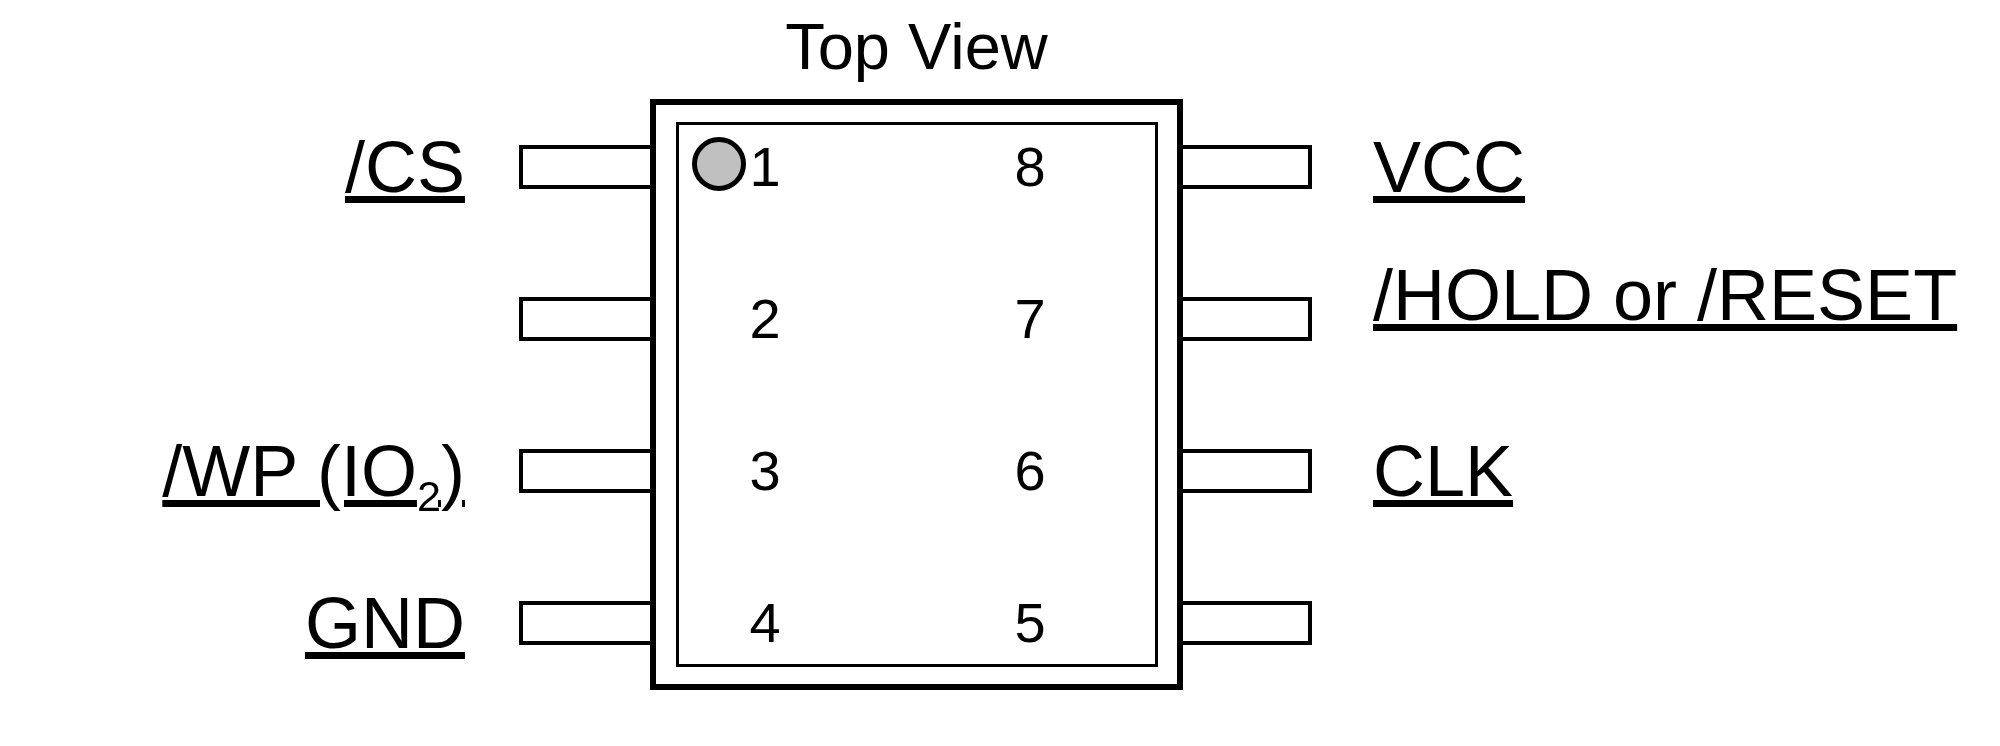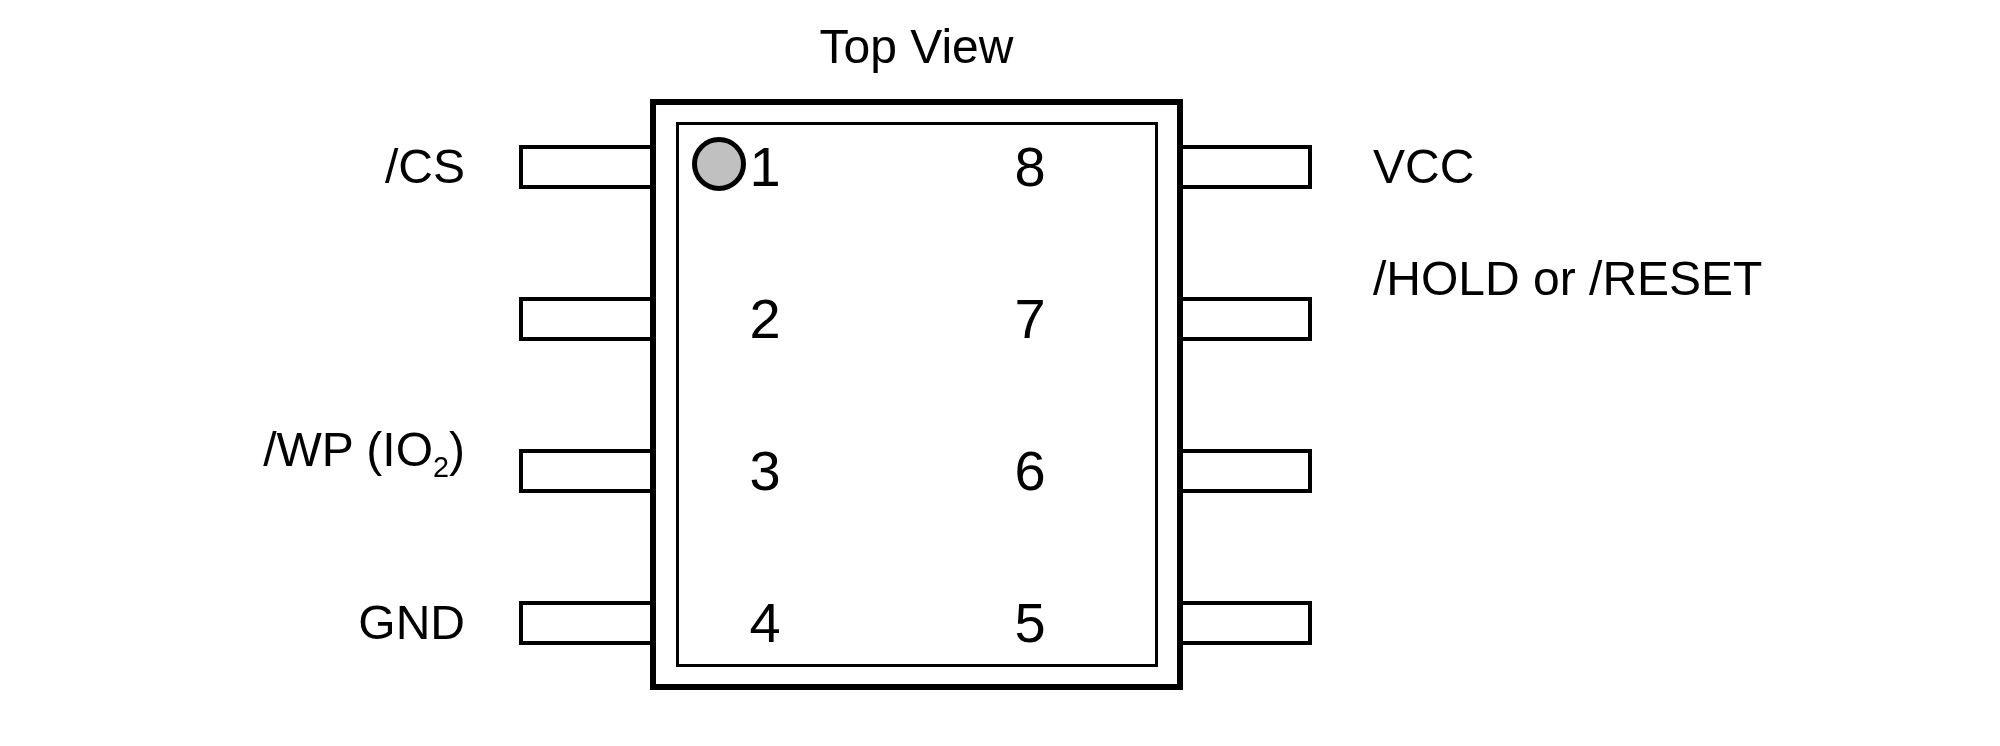--- a/index.html
+++ b/index.html
@@ -17,21 +17,21 @@
     overflow: hidden;
   }
 
   
   .title {
     position: absolute;
     left: 650px;
     top: 12px;
     width: 533px;
     text-align: center;
-    font-size: 48px;
+    font-size: 65px;
     line-height: 70px;
     white-space: nowrap;
   }
 
   
   .chip-outer {
     position: absolute;
     left: 650px;
     top: 99px;
     width: 533px;
@@ -84,23 +84,24 @@
     border: 5px solid #000000;
     border-radius: 50%;
     background: #c0c0c0;
     box-sizing: border-box;
     z-index: 3;
   }
 
   
   .label {
     position: absolute;
-    font-size: 48px;
+    font-size: 72px;
     line-height: 70px;
     white-space: nowrap;
+    text-decoration: underline;
   }
   .label.leftside {
     right: 1535px; 
     text-align: right;
   }
   .label.rightside {
     left: 1373px;
     text-align: left;
   }
   .label sub {
@@ -137,27 +138,30 @@
   <div class="pin-num colL" style="top:593px">4</div>
 
   <div class="pin-num colR" style="top:137px">8</div>
   <div class="pin-num colR" style="top:289px">7</div>
   <div class="pin-num colR" style="top:441px">6</div>
   <div class="pin-num colR" style="top:593px">5</div>
 
   <div class="label leftside" style="top:132px">
     <span>/CS</span>
   </div>
-  <div class="label leftside" style="top:415px">
+  <div class="label leftside" style="top:436px">
     <span>/WP (IO</span><sub>2</sub><span>)</span>
   </div>
   <div class="label rightside" style="top:132px">
     <span>VCC</span>
   </div>
 
   <div class="label leftside" style="top:588px">
     <span>GND</span>
   </div>
-  <div class="label rightside" style="top:244px">
+  <div class="label rightside" style="top:260px">
     <div>/HOLD or /RESET</div>
+  </div>
+  <div class="label rightside" style="top:436px">
+    <span>CLK</span>
   </div>
 
 </div>
 
 </body></html>

